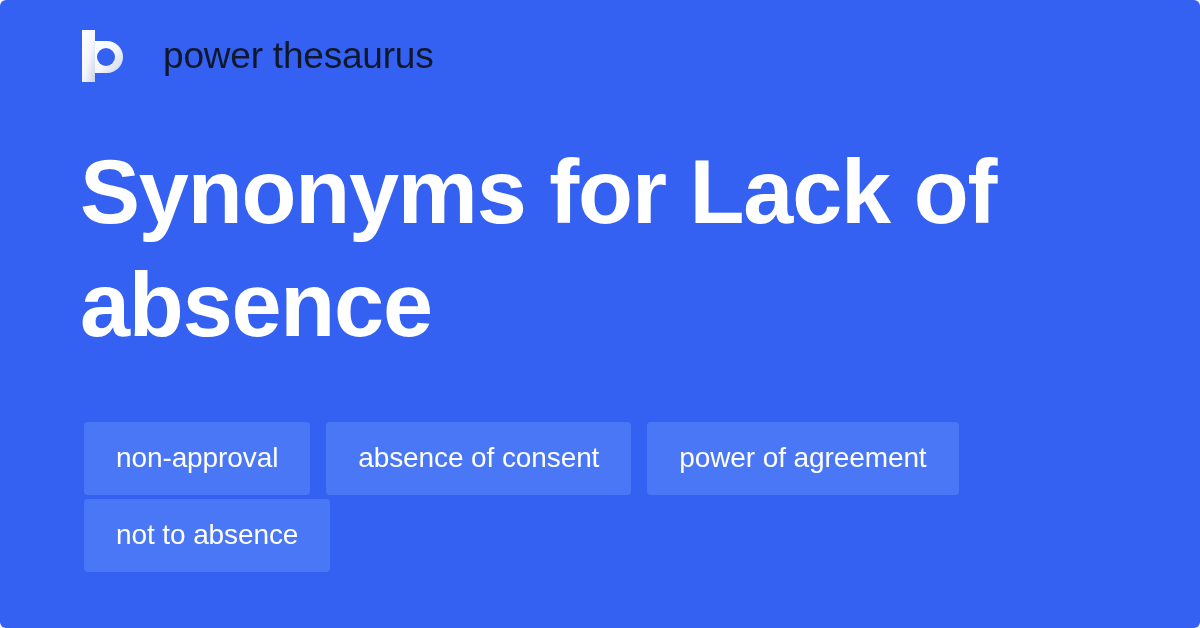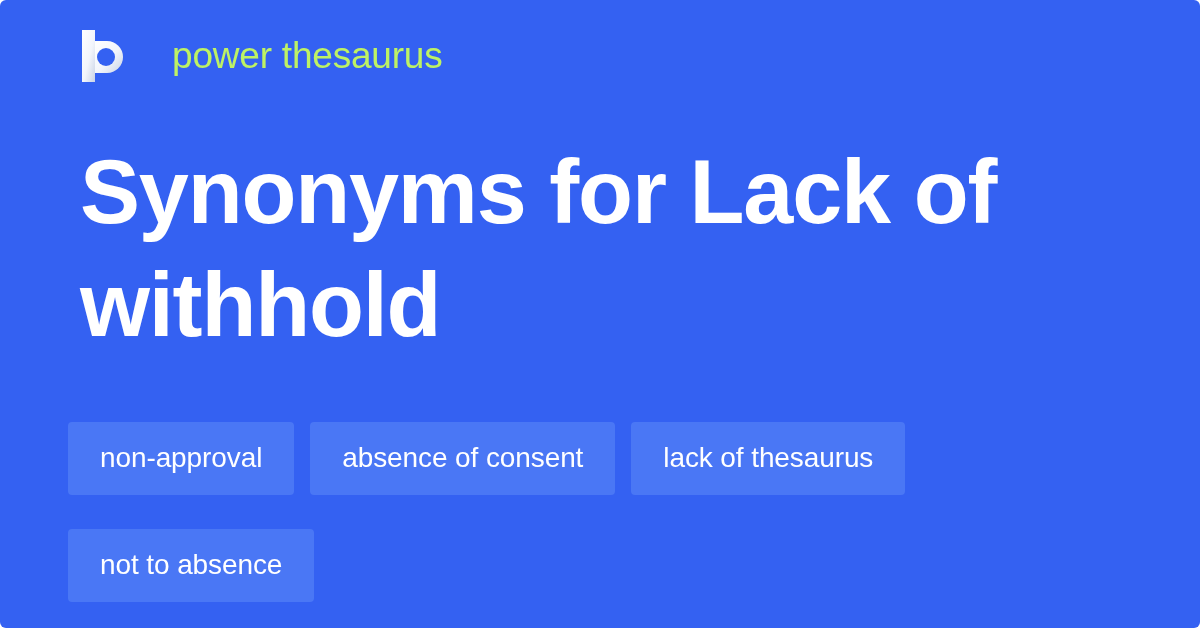--- a/index.html
+++ b/index.html
@@ -37,22 +37,22 @@
   }
 
   .brand-logo {
     width: 56px;
     height: 56px;
     flex: 0 0 56px;
     display: block;
   }
 
   .brand-name {
-    margin-left: 36px;
-    color: #bef264;
+    margin-left: 27px;
+    color: #0f172a;
     font-size: 37px;
     font-weight: 400;
     letter-spacing: -0.2px;
     line-height: 56px;
     white-space: nowrap;
   }
 
   
   .headline {
     position: absolute;
@@ -64,26 +64,26 @@
     font-size: 90px;
     font-weight: 700;
     line-height: 113px;
     letter-spacing: -1.2px;
     word-break: break-word;
   }
 
   
   .chips {
     position: absolute;
-    left: 68px;
+    left: 84px;
     top: 422px;
     width: 1040px;
     display: flex;
     flex-wrap: wrap;
-    gap: 34px 16px;
+    gap: 4px 16px;
     align-content: flex-start;
   }
 
   .chip {
     background: #4a77f5;
     border-radius: 4px;
     color: #ffffff;
     font-size: 28px;
     font-weight: 400;
     line-height: 1;
@@ -111,22 +111,22 @@
 
         <rect x="2" y="2" width="13" height="52" fill="url(#bGrad)"></rect>
 
         <path d="M15 13 h12 a16 16 0 0 1 0 32 h-12 z" fill="url(#bGrad)"></path>
         <circle cx="26" cy="29" r="9" fill="#3461f2"></circle>
       </svg>
     </span>
     <span class="brand-name">power thesaurus</span>
   </div>
 
-  <h1 class="headline">Synonyms for Lack of withhold</h1>
+  <h1 class="headline">Synonyms for Lack of absence</h1>
 
   <div class="chips">
     <span class="chip">non-approval</span>
     <span class="chip">absence of consent</span>
-    <span class="chip">lack of thesaurus</span>
+    <span class="chip">power of agreement</span>
     <span class="chip">not to absence</span>
   </div>
 
 </div>
 
 </body></html>

